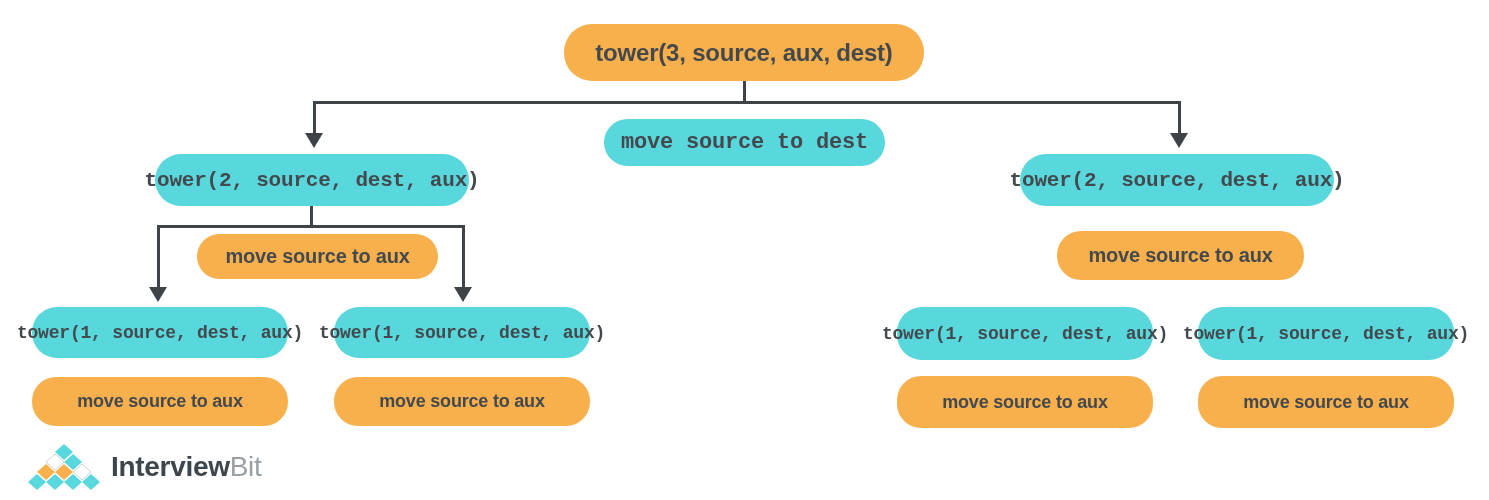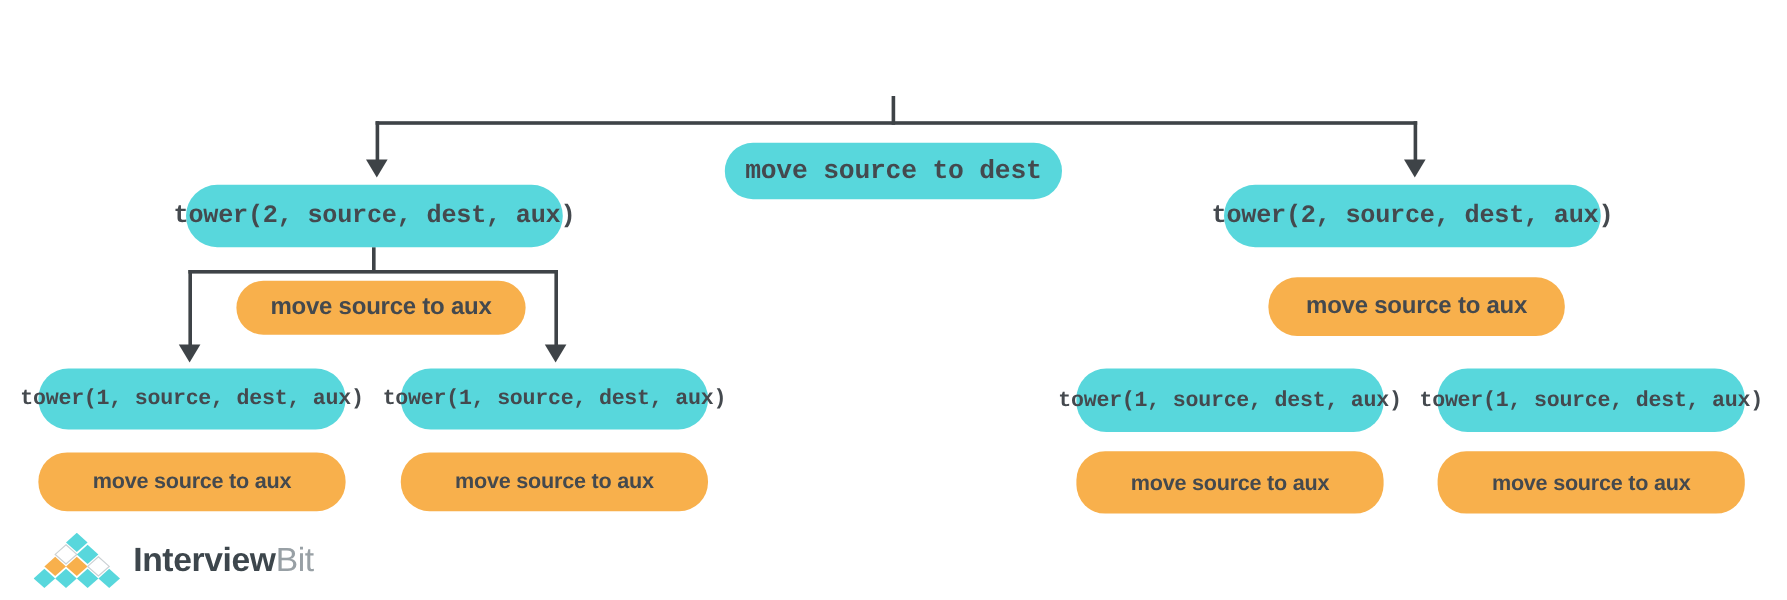--- a/index.html
+++ b/index.html
@@ -103,20 +103,21 @@
   <div class="arrow-down a-root-L"></div>
   <div class="arrow-down a-root-R"></div>
 
   <div class="line c-left-stem"></div>
   <div class="line c-left-branch"></div>
   <div class="line c-left-dropL"></div>
   <div class="line c-left-dropR"></div>
   <div class="arrow-down a-left-L"></div>
   <div class="arrow-down a-left-R"></div>
 
+  <div class="node orange n-root">tower(3, source, aux, dest)</div>
   <div class="node teal n-root-move">move source to dest</div>
 
   <div class="node teal n-l2">tower(2, source, dest, aux)</div>
   <div class="node orange n-l2-move">move source to aux</div>
 
   <div class="node teal n-r2">tower(2, source, dest, aux)</div>
   <div class="node orange n-r2-move">move source to aux</div>
 
   <div class="node teal n-ll1">tower(1, source, dest, aux)</div>
   <div class="node teal n-ll2">tower(1, source, dest, aux)</div>

